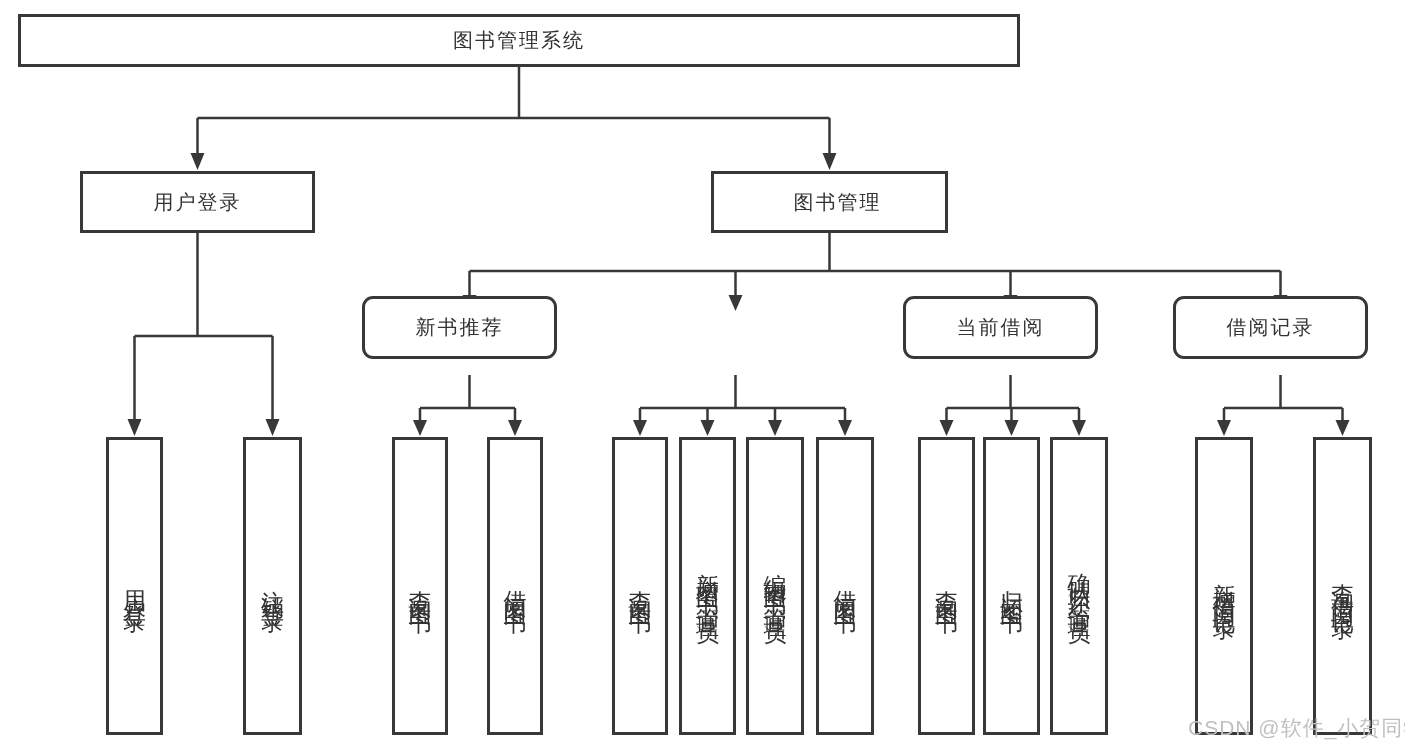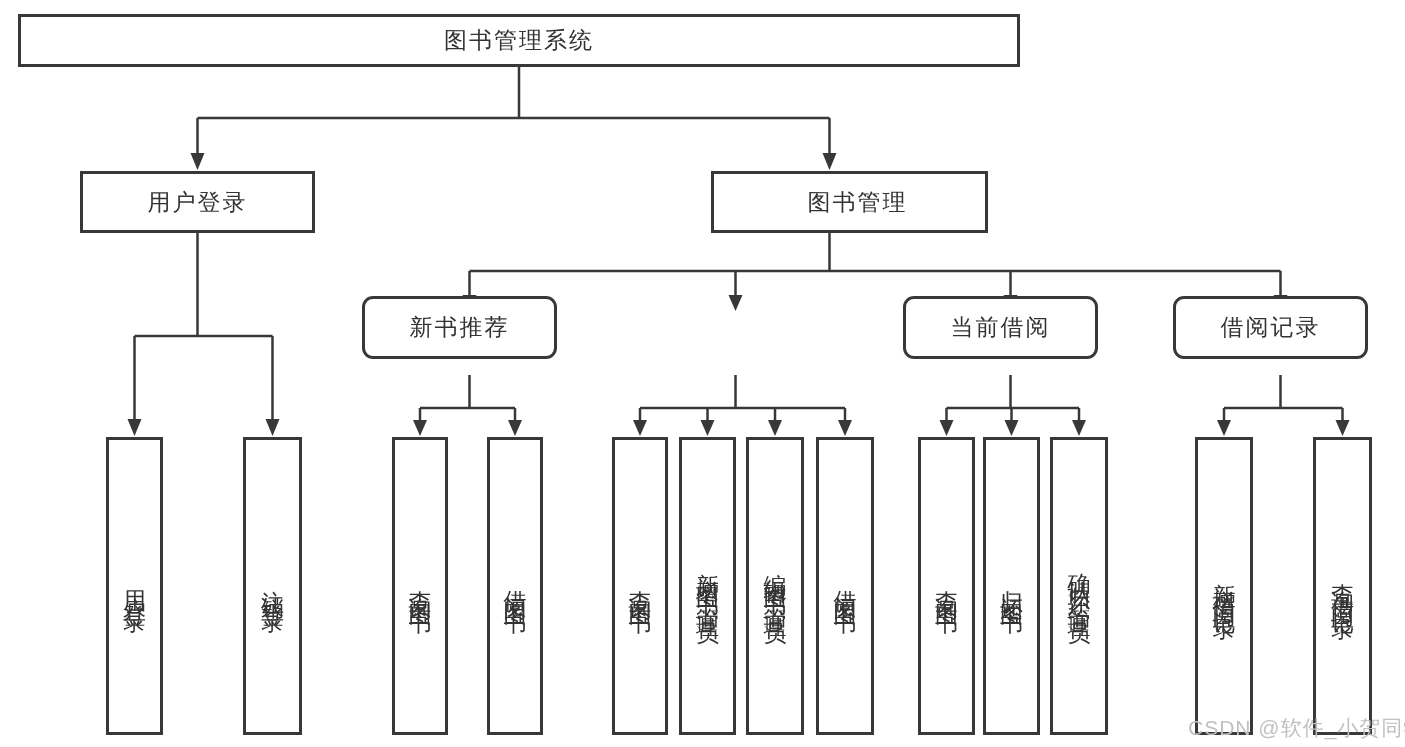--- a/index.html
+++ b/index.html
@@ -36,30 +36,30 @@
     stroke: none;
   }
 
   .node {
     position: absolute;
     background: var(--bg);
     border: 3px solid var(--line);
     display: flex;
     align-items: center;
     justify-content: center;
-    font-size: 23px;
+    font-size: 20px;
     color: var(--text);
     letter-spacing: 2px;
     white-space: nowrap;
     z-index: 2;
   }
 
   .node.root   { left: 18px;   top: 14px;  width: 1002px; height: 53px; }
   .node.lvl2-a { left: 80px;   top: 171px; width: 235px;  height: 62px; }
-  .node.lvl2-b { left: 711px;  top: 171px; width: 277px;  height: 62px; padding-left: 16px; }
+  .node.lvl2-b { left: 711px;  top: 171px; width: 237px;  height: 62px; padding-left: 16px; }
   .node.lvl3   { top: 296px;   width: 195px; height: 63px; border-radius: 11px; }
   .node.lvl3-1 { left: 362px; }
   .node.lvl3-2 { left: 628px; }
   .node.lvl3-3 { left: 903px; }
   .node.lvl3-4 { left: 1173px; }
 
   .leaf {
     position: absolute;
     top: 437px;
     height: 298px;

